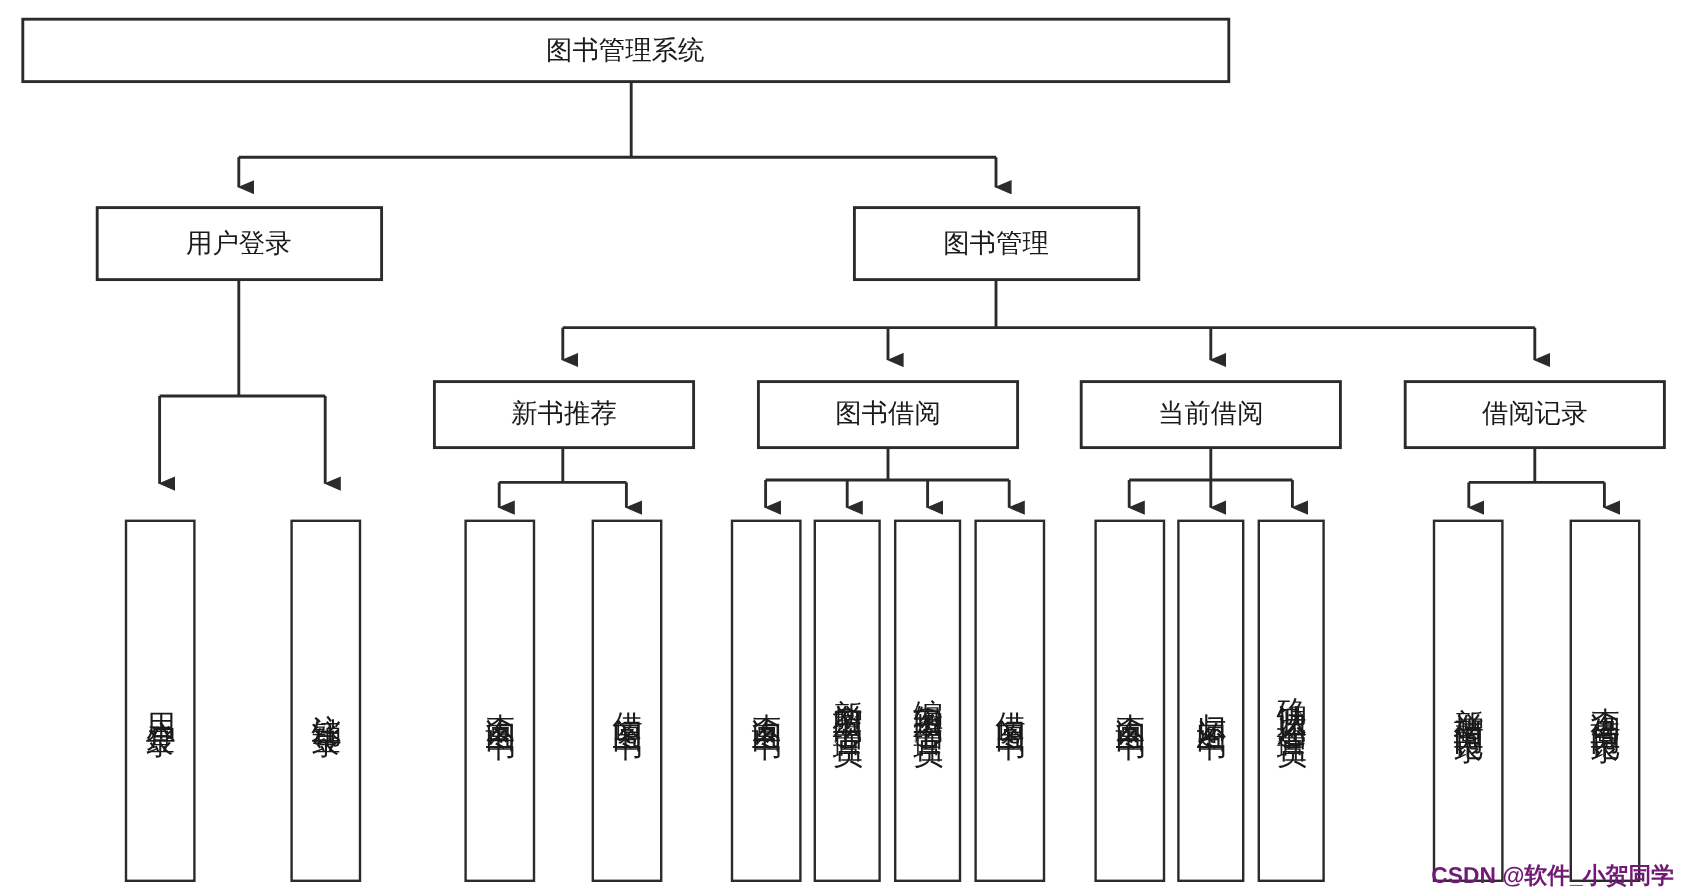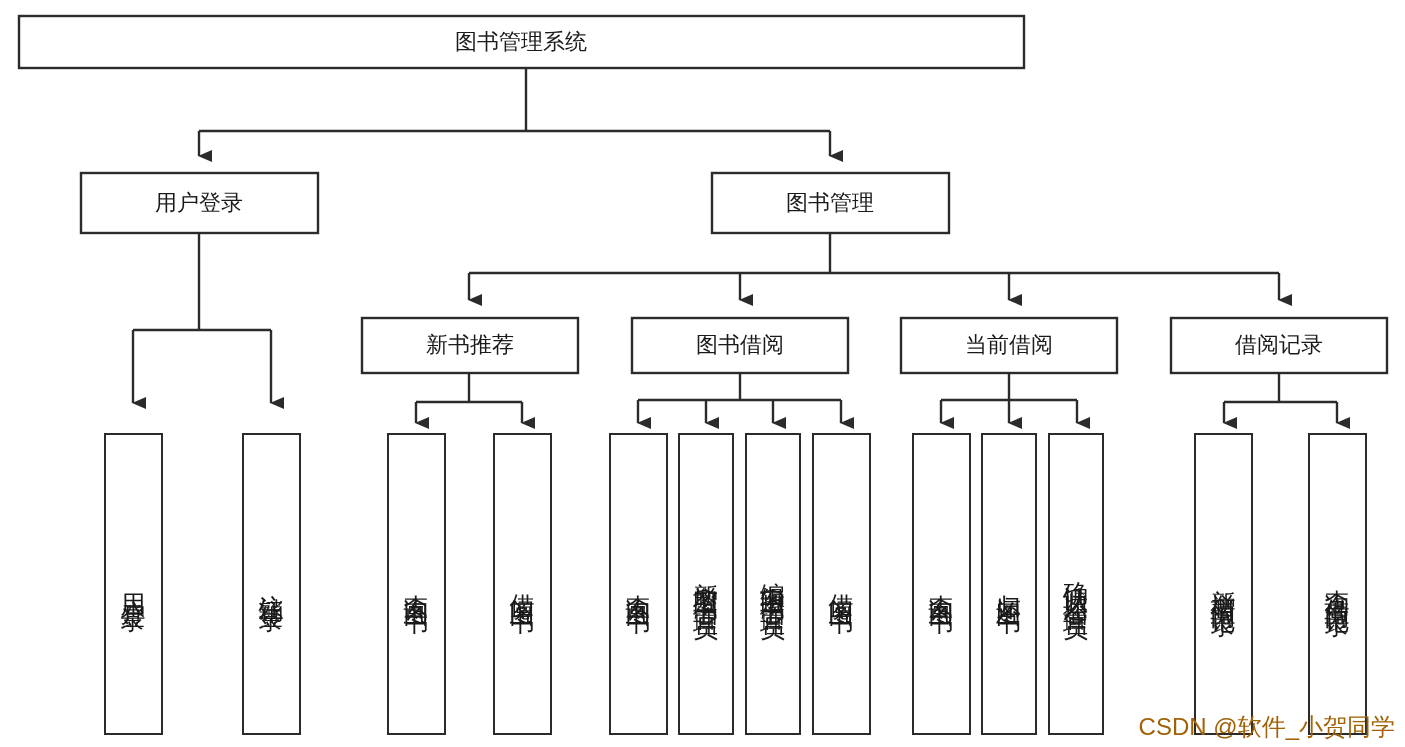--- a/index.html
+++ b/index.html
@@ -65,24 +65,25 @@
     text-align: center;
   }
   .vnode.tall .vtext {
     font-size: 25px;
   }
   .watermark {
     position: absolute;
     right: 10px;
     bottom: 4px;
     font-family: "Liberation Sans", "DejaVu Sans", sans-serif;
-    font-size: 24px;
-    color: #a16207;
+    font-size: 19px;
+    color: #701a75;
     white-space: nowrap;
     pointer-events: none;
+    font-weight: bold;
   }
 </style>
 </head>
 <body>
 
 <div id="canvas">
 
   <svg id="diagram" viewBox="0 0 1405 747">
     <defs>
       <marker id="arrow" viewBox="0 0 12 14" refX="6" refY="13" markerWidth="12" markerHeight="14" orient="auto-start-reverse" markerUnits="userSpaceOnUse">

